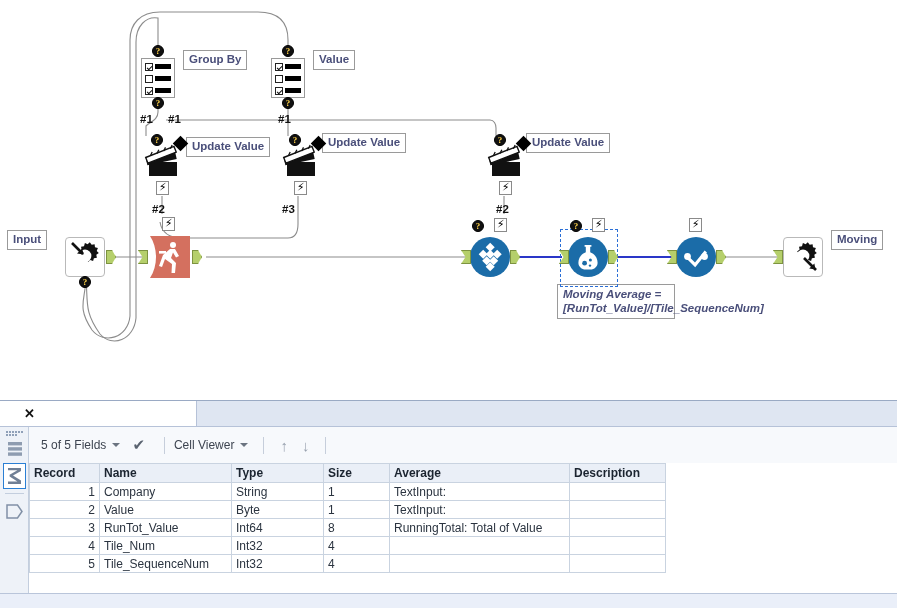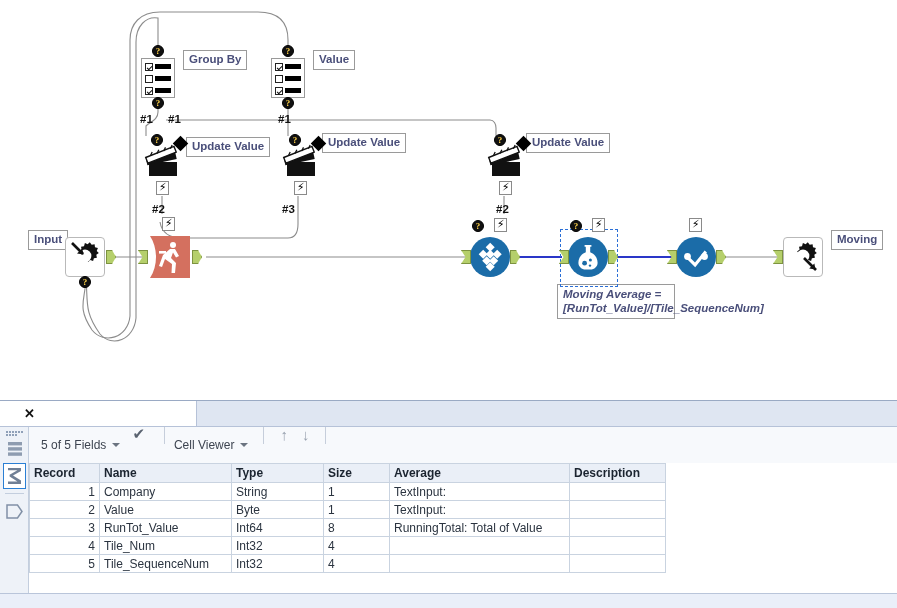--- a/index.html
+++ b/index.html
@@ -197,21 +197,21 @@
     position: absolute; left: 5px; width: 19px; height: 0;
     border-top: 1px solid #c3cede;
   }
 
   
   #rtoolbar {
     position: absolute; left: 29px; top: 0;
     width: 868px; height: 36px;
     background: #f7f9fc;
     box-sizing: border-box;
-    display: flex; 
+    display: flex; align-items: center;
     padding-left: 12px;
   }
   .tbitem {
     display: flex; align-items: center;
     font-family: "Liberation Sans", sans-serif;
     font-size: 12px; color: #3d4450;
     margin-right: 6px;
   }
   .caret {
     margin-left: 6px;
@@ -290,21 +290,21 @@
 
       <path d="M504,196 L504,214" fill="none" stroke="#8c8c8c" stroke-width="1.1"></path>
 
       <line x1="106" y1="257" x2="146" y2="257" stroke="#8c8c8c" stroke-width="1.2"></line>
       <line x1="206" y1="257" x2="470" y2="257" stroke="#8c8c8c" stroke-width="1.2"></line>
       <line x1="516" y1="257" x2="562" y2="257" stroke="#2a36c8" stroke-width="1.8"></line>
       <line x1="616" y1="257" x2="676" y2="257" stroke="#2a36c8" stroke-width="1.8"></line>
       <line x1="720" y1="257" x2="782" y2="257" stroke="#8c8c8c" stroke-width="1.2"></line>
     </svg>
 
-    <div class="anno" style="left:28px;  top:230px;text-align:right;">Input</div>
+    <div class="anno" style="left:7px;  top:230px;text-align:right;">Input</div>
     <div class="anno" style="left:183px; top:50px;">Group By</div>
     <div class="anno" style="left:313px; top:50px;">Value</div>
     <div class="anno" style="left:186px; top:137px;">Update Value</div>
     <div class="anno" style="left:322px; top:133px;">Update Value</div>
     <div class="anno" style="left:526px; top:133px;">Update Value</div>
     <div class="anno" style="left:831px; top:230px;">Moving</div>
 
     <div class="anno multi" style="left:557px; top:284px; width:106px;font-style:italic;">Moving Average = [RunTot_Value]/[Tile_SequenceNum]</div>
 
     <div class="wlabel" style="left:140px; top:113px;">#1</div>

